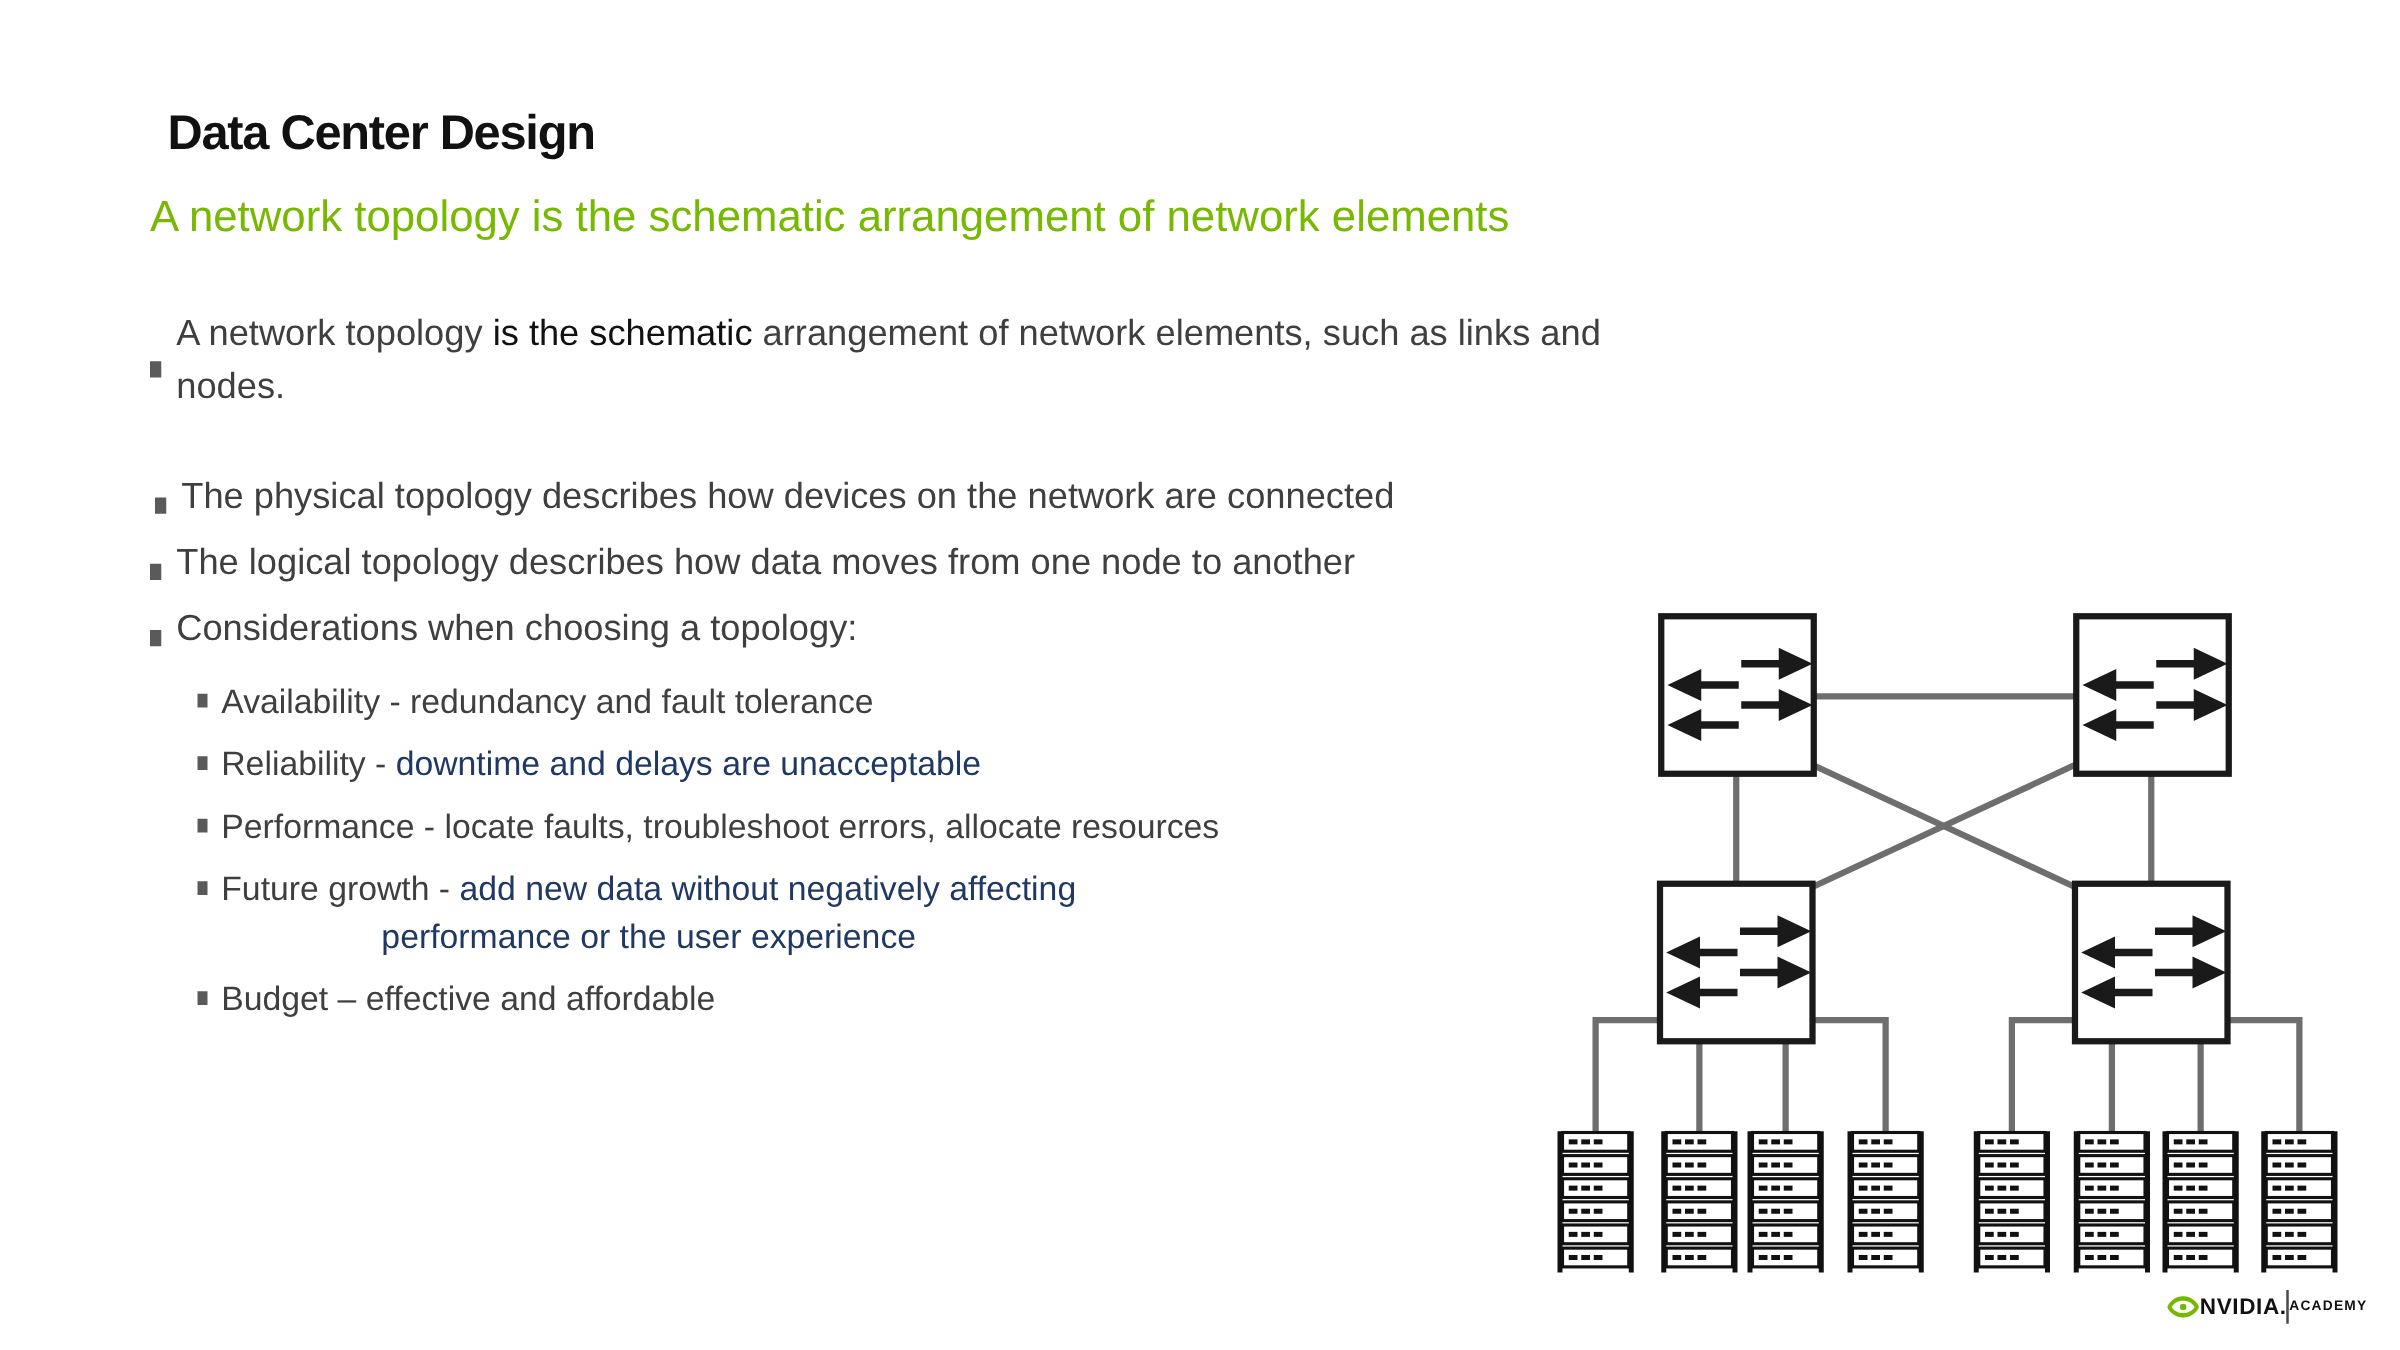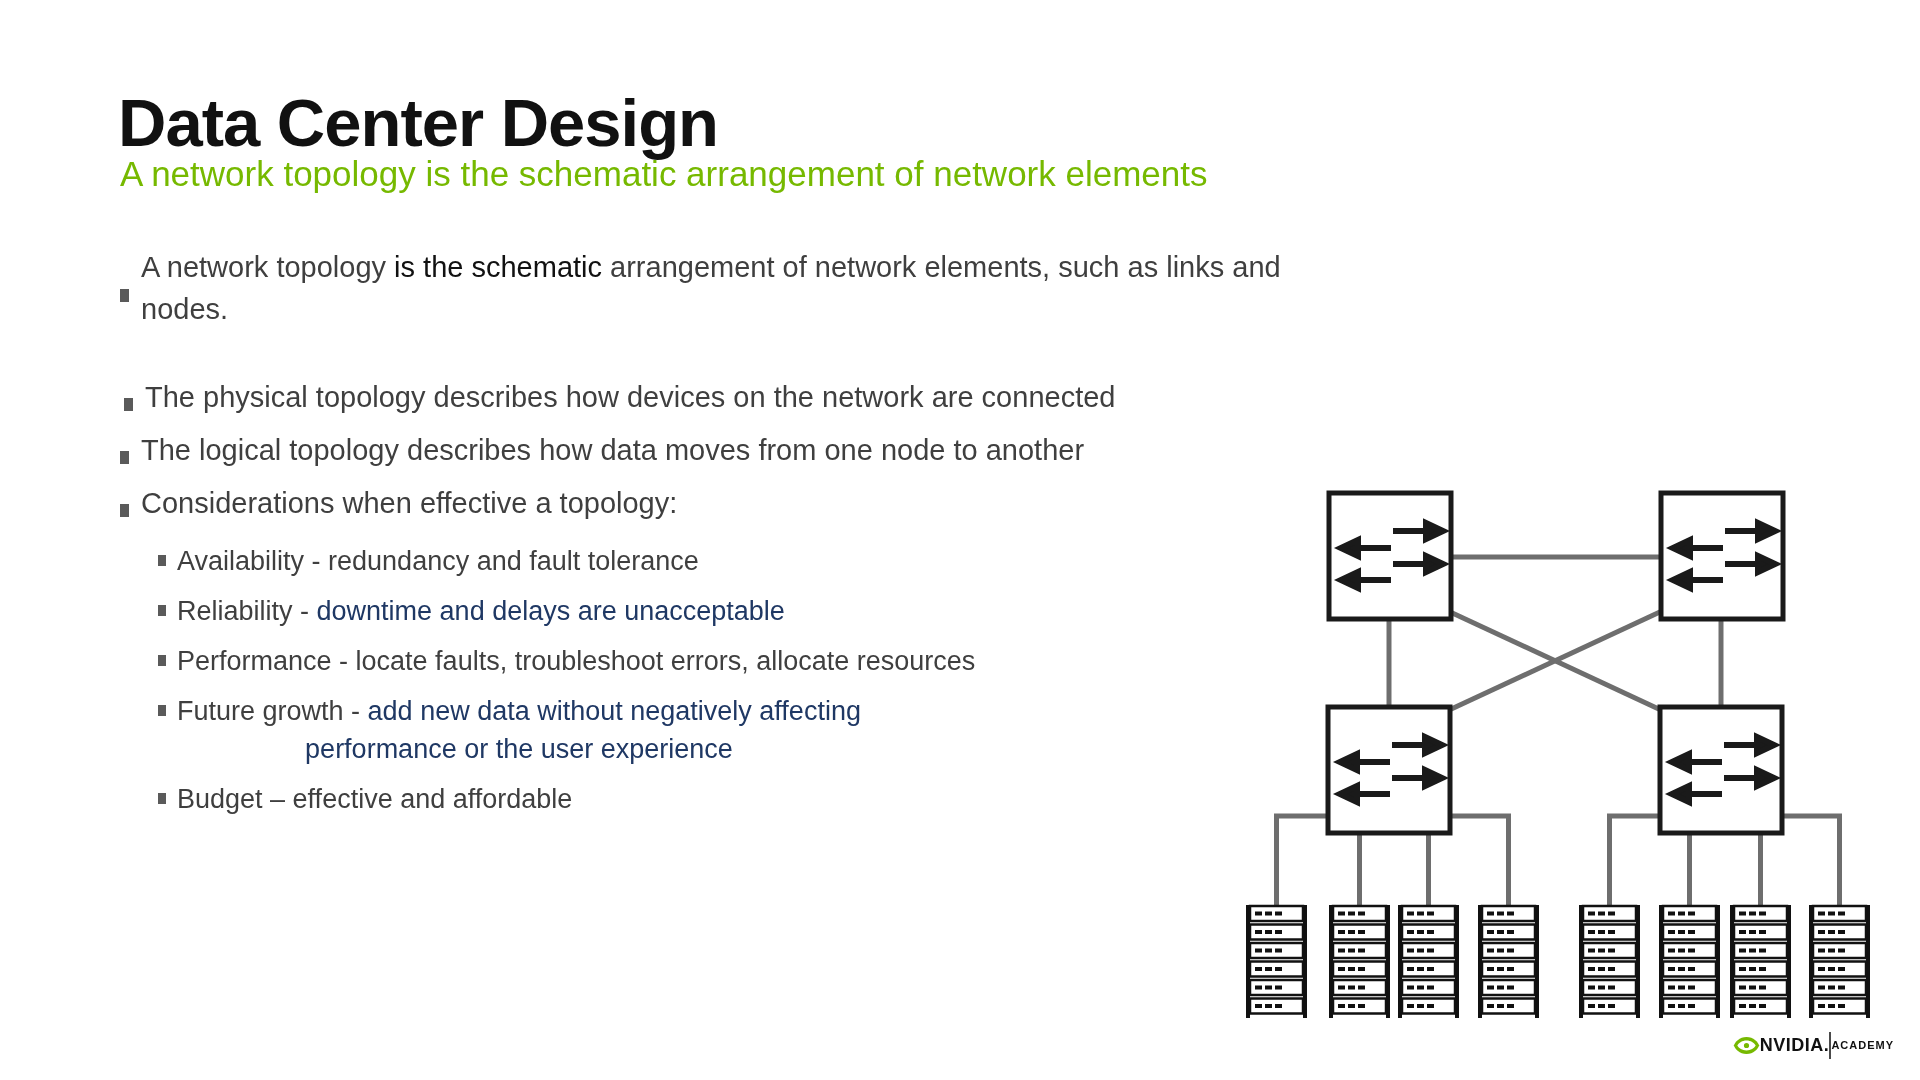--- a/index.html
+++ b/index.html
@@ -2,22 +2,22 @@
 <html><head>
 <meta charset="utf-8">
 <style>
   html,body{margin:0;padding:0;}
   body{
     width:1920px;height:1080px;background:#ffffff;position:relative;overflow:hidden;
     font-family:"Liberation Sans", sans-serif;
     -webkit-font-smoothing:antialiased;
   }
   .title{
-    position:absolute;left:118px;top:86px;
-    font-size:67px;font-weight:700;color:#111;letter-spacing:-1px;line-height:1.1;
+    position:absolute;left:134px;top:86px;
+    font-size:39px;font-weight:700;color:#111;letter-spacing:-1px;line-height:1.1;
   }
   .subtitle{
     position:absolute;left:120px;top:153px;
     font-size:35px;color:#76b900;line-height:1.2;
   }
   .content{position:absolute;left:120px;top:0;width:1390px;color:#3f3f3f;}
   .bullet{position:absolute;display:flex;align-items:center;font-size:29px;line-height:42px;}
   .bullet .marker{flex:none;width:9px;height:13px;background:#5a5a5a;margin:14px 12px 0 0;}
   #b1{top:246px;left:0;}
   #b2{top:376px;left:4px;}
@@ -58,21 +58,21 @@
     <span class="text">The physical topology describes how devices on the network are connected</span>
   </div>
 
   <div class="bullet" id="b3">
     <span class="marker"></span>
     <span class="text">The logical topology describes how data moves from one node to another</span>
   </div>
 
   <div class="bullet" id="b4">
     <span class="marker"></span>
-    <span class="text">Considerations when effective a topology:</span>
+    <span class="text">Considerations when choosing a topology:</span>
   </div>
 
   <div class="subs">
 
     <div class="sub-bullet">
       <span class="marker"></span>
       <span class="text">Availability - redundancy and fault tolerance</span>
     </div>
 
     <div class="sub-bullet">

